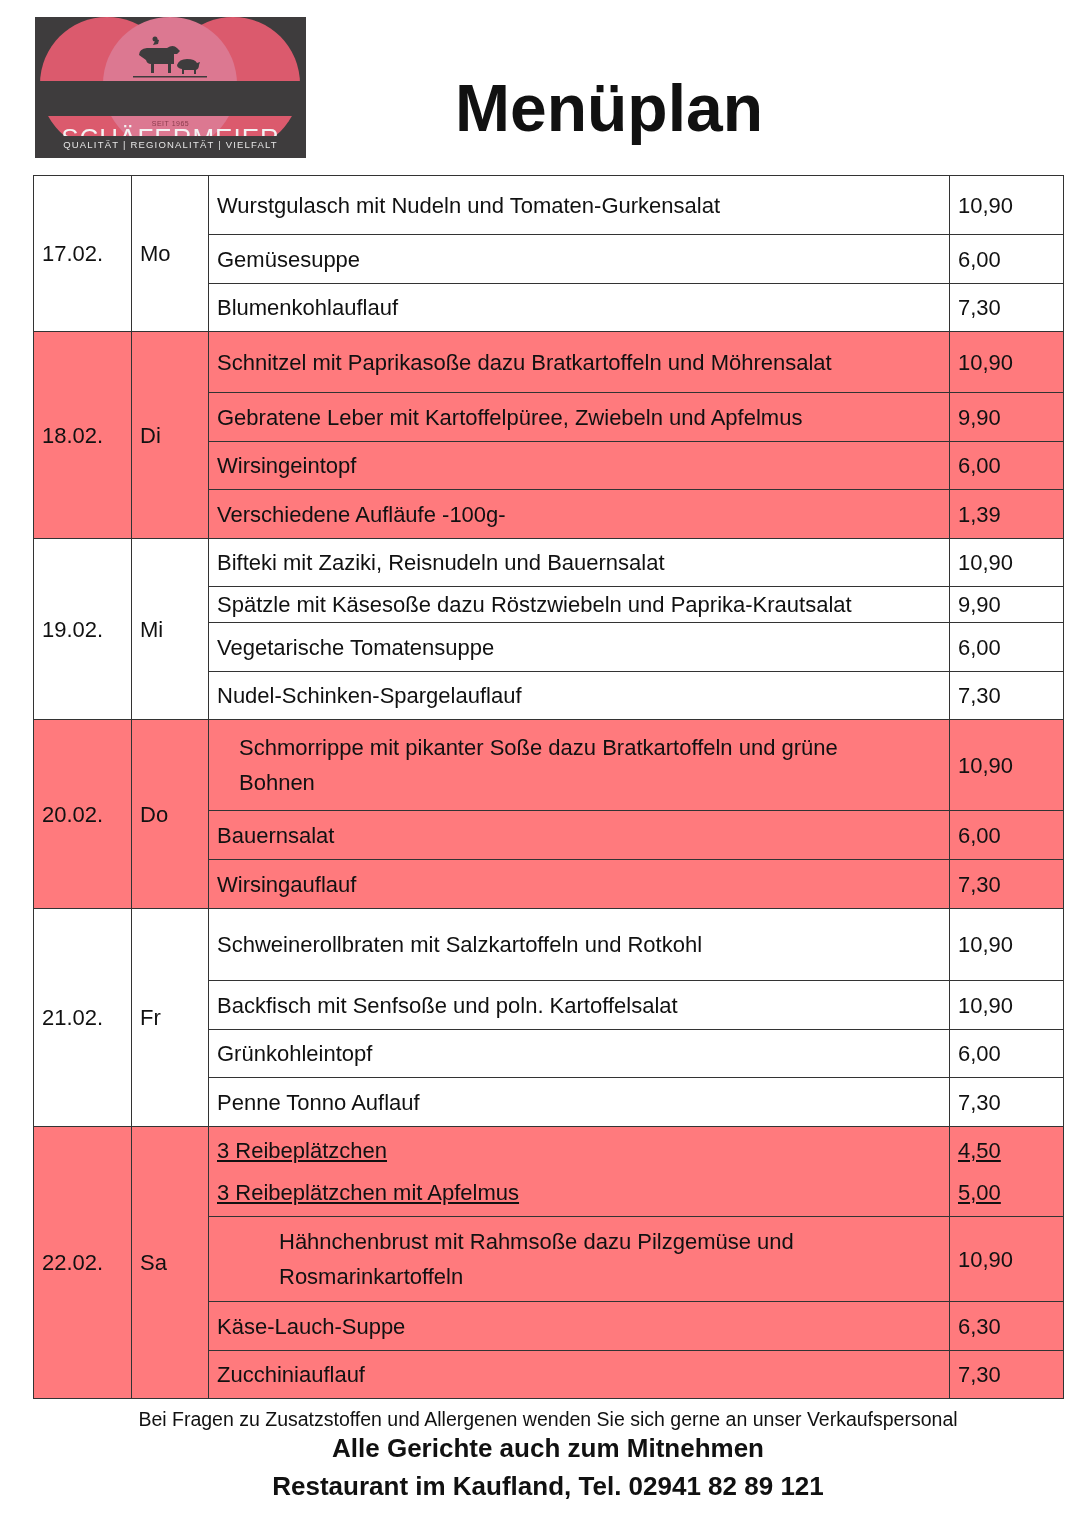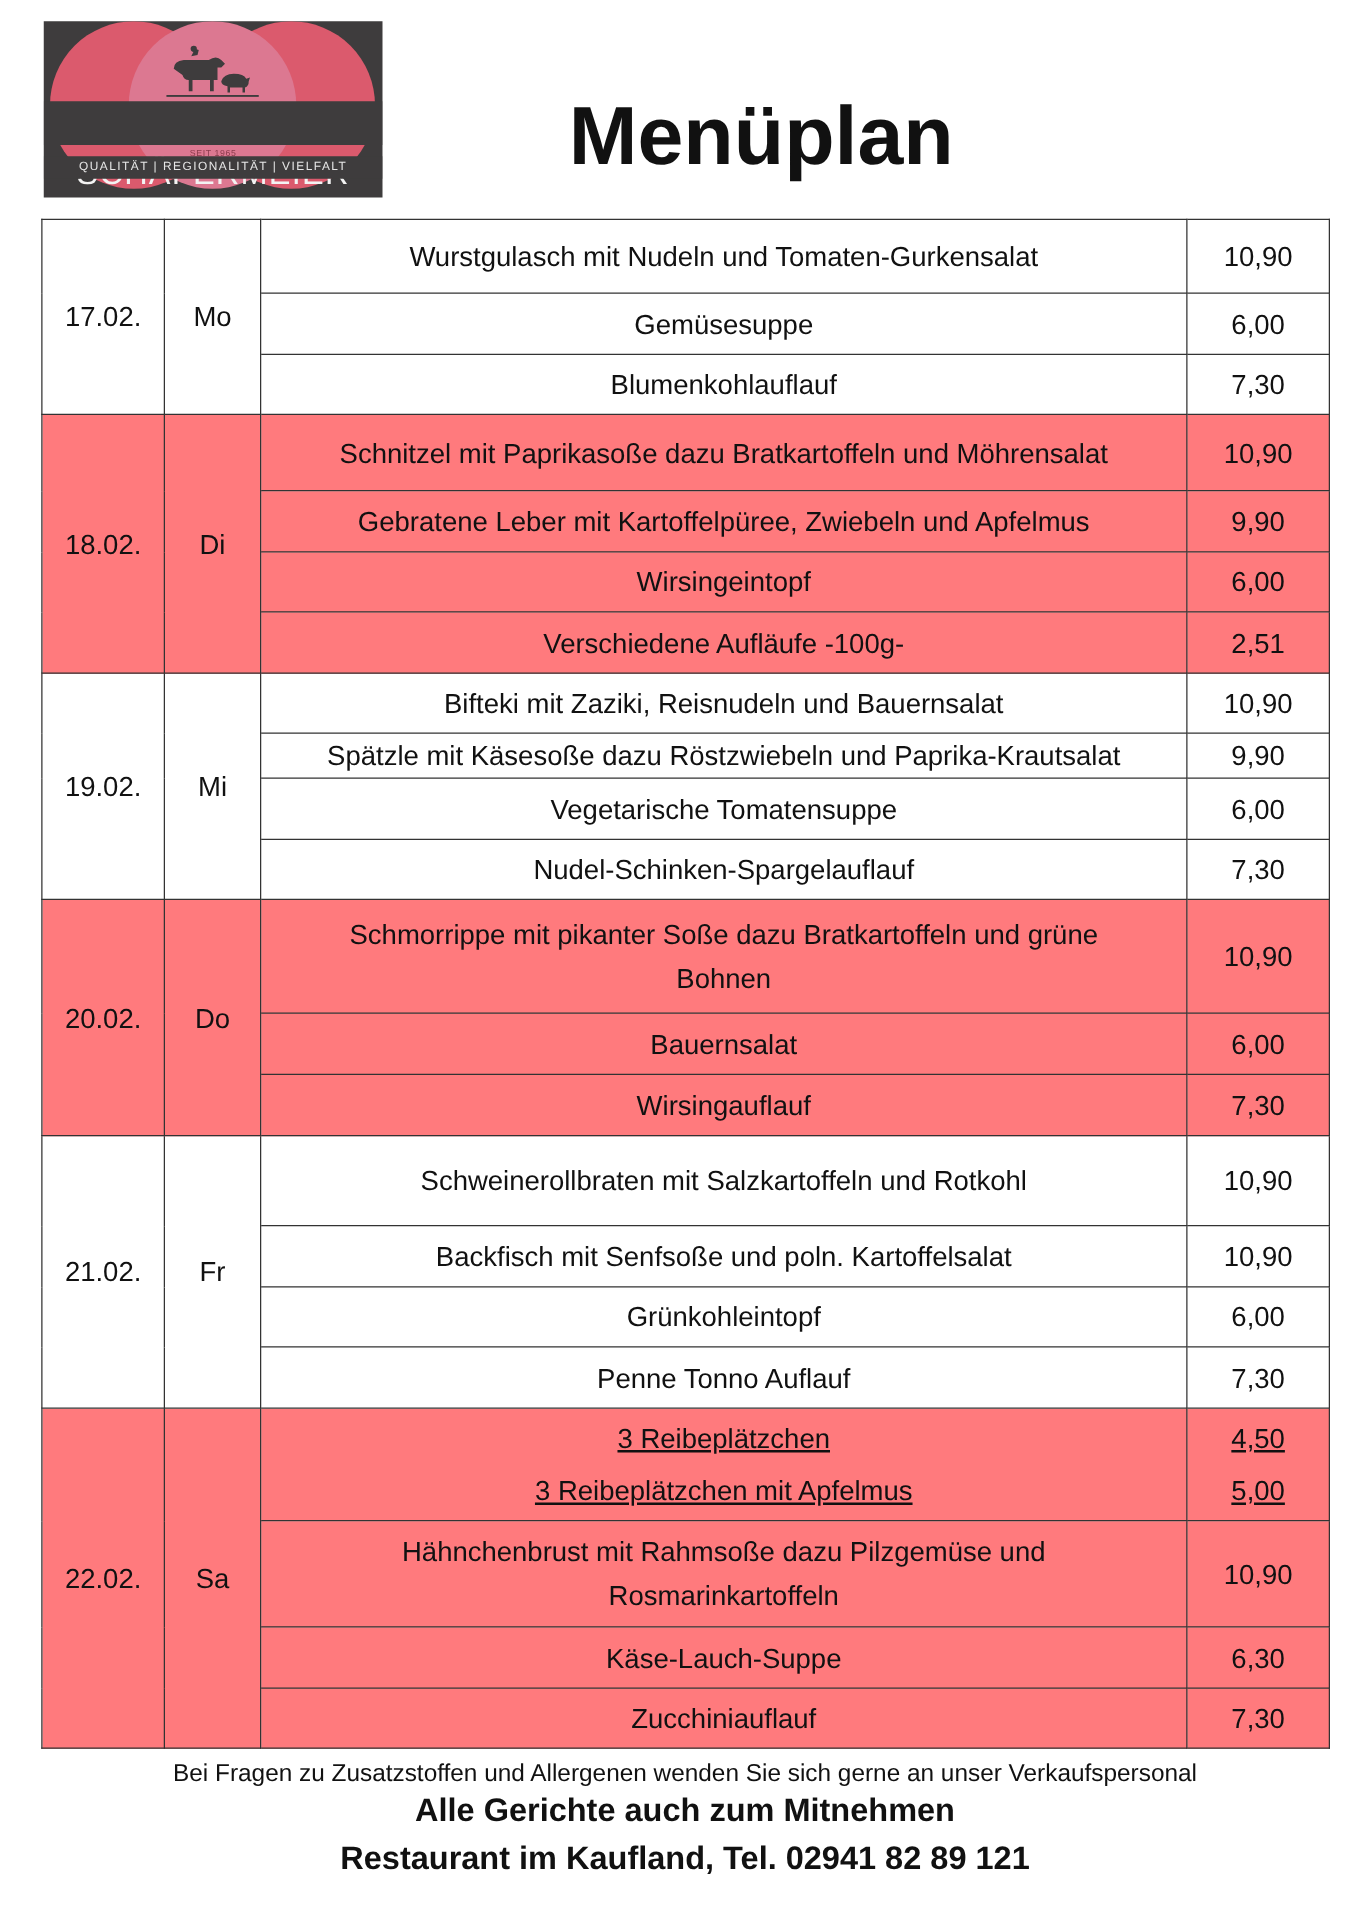--- a/index.html
+++ b/index.html
@@ -9,28 +9,28 @@
           background:#3e3c3d; overflow:hidden; }
   .logo .c { position:absolute; border-radius:50%; width:134px; height:134px; top:0px; }
   .logo .c1 { left:5px; background:#db5a6d; }
   .logo .c2 { left:68px; background:#dc7891; }
   .logo .c3 { left:131px; background:#db5a6d; }
   .logo .band { position:absolute; left:0; right:0; top:64px; height:35px; background:#3e3c3d; }
   .logo .name { position:absolute; left:0; right:0; top:64px; text-align:center; color:#f3f3f3;
                 font-size:26px; letter-spacing:1px; line-height:35px;margin-top:40px; }
   .logo .seit { position:absolute; left:0; right:0; top:103px; text-align:center; font-size:7px;
                 color:#8a3b4c; letter-spacing:0.5px; }
-  .logo .tag { position:absolute; left:0; right:0; bottom:15px; height:18px; background:#3e3c3d;
+  .logo .tag { position:absolute; left:0; right:0; bottom:4px; height:18px; background:#3e3c3d;
                text-align:center; color:#e6e6e6; font-size:9.5px; line-height:18px; letter-spacing:1.2px; }
   .logo svg { position:absolute; left:98px; top:18px; }
   .title { position:absolute; left:455px; top:68px; font-size:66px; font-weight:bold; line-height:80px;
            letter-spacing:0px; }
   table.menu { position:absolute; left:33px; top:175px; width:1031px; border-collapse:collapse;
                table-layout:fixed; font-size:22px; }
-  table.menu td { border:1.5px solid #333; text-align:center; vertical-align:middle; padding:0 8px;
+  table.menu td { border:1.5px solid #333; text-align:left; vertical-align:middle; padding:0 8px;
                   line-height:35px; }
   table.menu tr.pink td { background:#ff7a7d; }
   td.date { width:81px; }
   td.day { width:62px; }
   td.price { width:97px; }
   .footer1 { position:absolute; left:0; width:1096px; top:1408px; text-align:center; font-size:19.5px; }
   .footer2 { position:absolute; left:0; width:1096px; top:1433px; text-align:center; font-size:26px; font-weight:bold; }
   .footer3 { position:absolute; left:0; width:1096px; top:1471px; text-align:center; font-size:26px; font-weight:bold; }
   .dish2 { display:block;text-decoration:underline; }
 </style>
@@ -91,21 +91,21 @@
     <tr class="pink" style="height:49px">
       <td>Gebratene Leber mit Kartoffelpüree, Zwiebeln und Apfelmus</td>
       <td class="price">9,90</td>
     </tr>
     <tr class="pink" style="height:48px">
       <td>Wirsingeintopf</td>
       <td class="price">6,00</td>
     </tr>
     <tr class="pink" style="height:49px">
       <td>Verschiedene Aufläufe -100g-</td>
-      <td class="price">2,51</td>
+      <td class="price">1,39</td>
     </tr>
 
     <tr style="height:48px">
       <td class="date" rowspan="4">19.02.</td>
       <td class="day" rowspan="4">Mi</td>
       <td>Bifteki mit Zaziki, Reisnudeln und Bauernsalat</td>
       <td class="price">10,90</td>
     </tr>
     <tr style="height:32px">
       <td>Spätzle mit Käsesoße dazu Röstzwiebeln und Paprika-Krautsalat</td>

